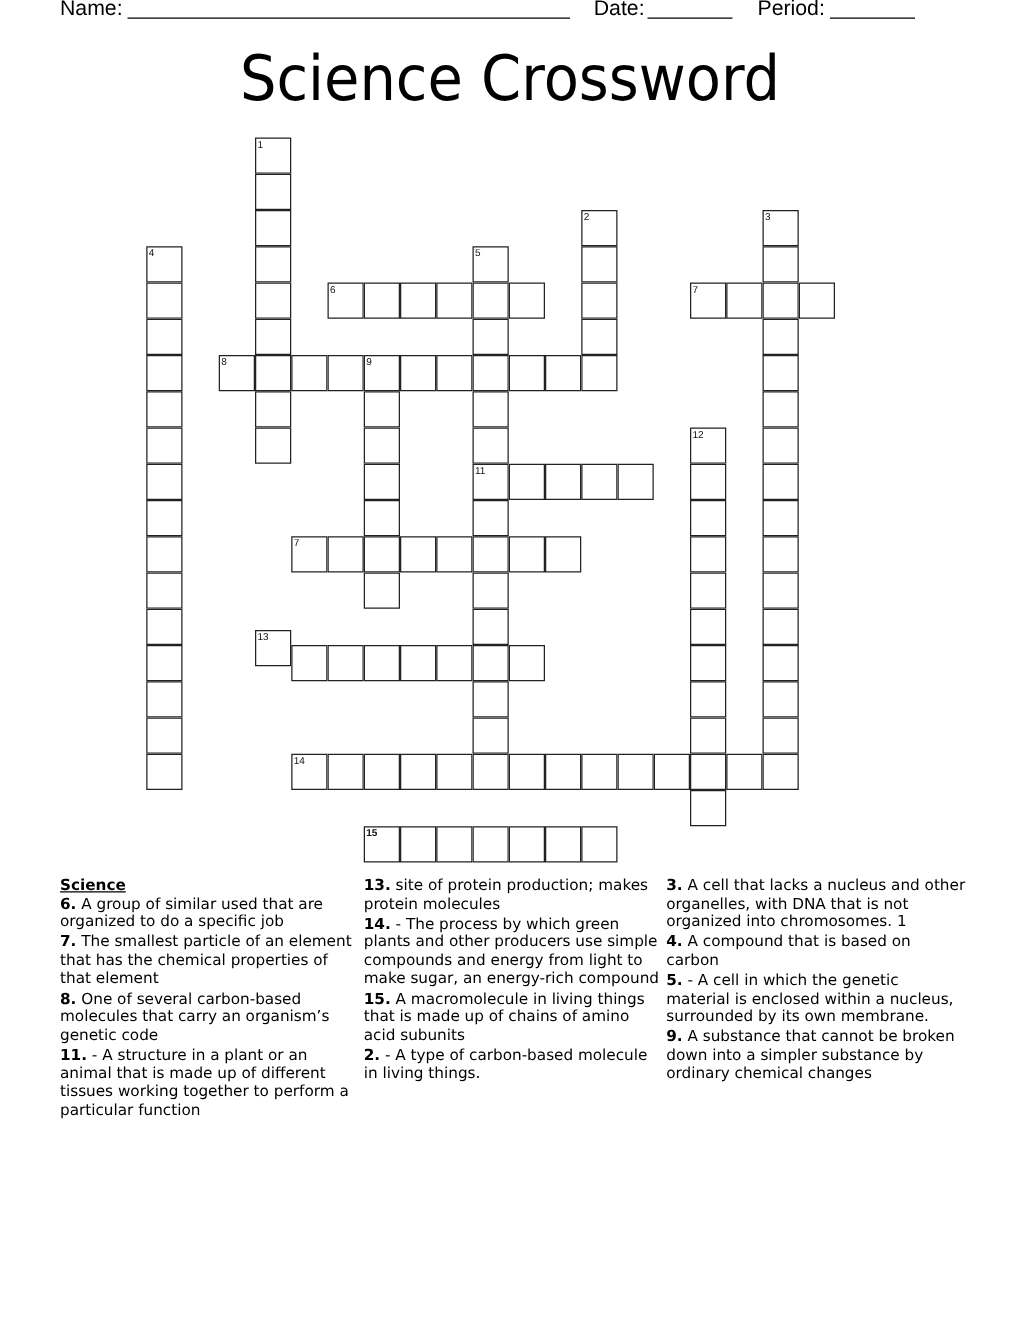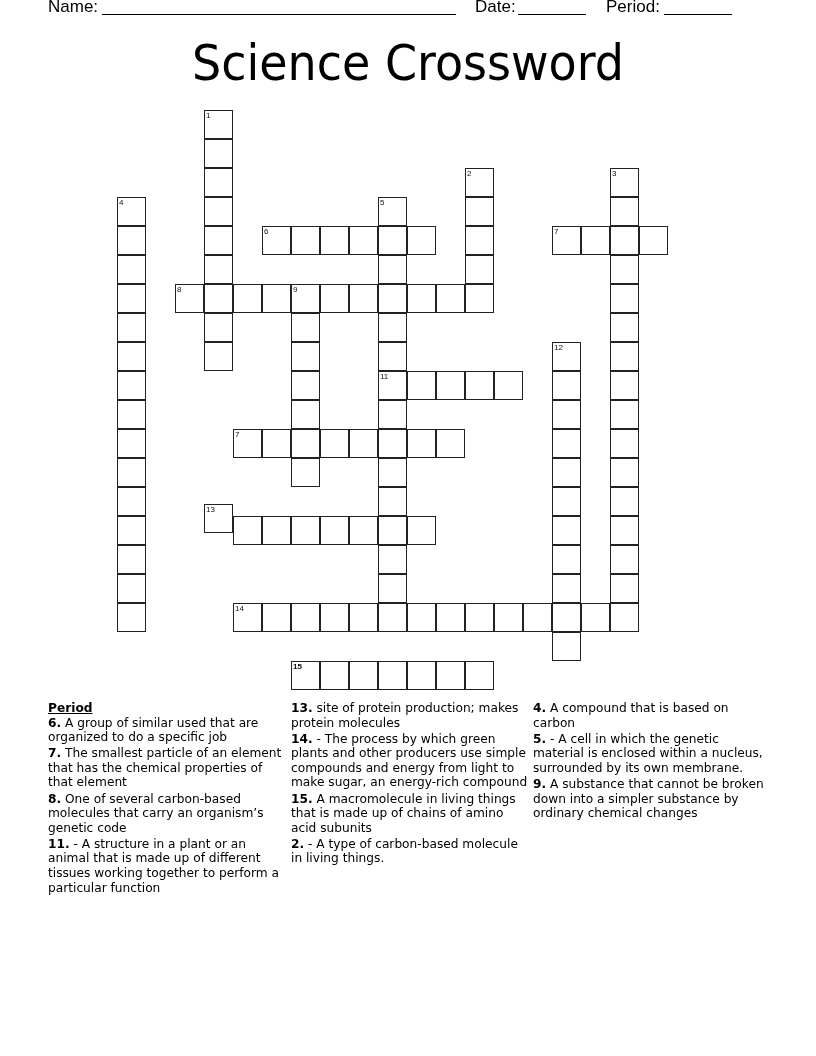--- a/index.html
+++ b/index.html
@@ -206,30 +206,31 @@
     <div class="cell" style="left: 320px; top: 661px;"></div>
     <div class="cell" style="left: 349px; top: 661px;"></div>
     <div class="cell" style="left: 378px; top: 661px;"></div>
     <div class="cell" style="left: 407px; top: 661px;"></div>
     <div class="cell" style="left: 436px; top: 661px;"></div>
     <div class="cell" style="left: 465px; top: 661px;"></div>
   </div>
 
 <div class="clues">
   <div class="clue-col c1">
-    <span class="heading">Period</span>
+    <span class="heading">Science</span>
     <span class="clue"><b>6.</b> <span>A group of similar used that are organized to do a specific job</span></span>
     <span class="clue"><b>7.</b> <span>The smallest particle of an element that has the chemical properties of that element</span></span>
     <span class="clue"><b>8.</b> <span>One of several carbon-based molecules that carry an organism’s genetic code</span></span>
     <span class="clue"><b>11.</b> <span>- A structure in a plant or an animal that is made up of different tissues working together to perform a particular function</span></span>
   </div>
   <div class="clue-col c2">
     <span class="clue"><b>13.</b> <span>site of protein production; makes protein molecules</span></span>
     <span class="clue"><b>14.</b> <span>- The process by which green plants and other producers use simple compounds and energy from light to make sugar, an energy-rich compound</span></span>
     <span class="clue"><b>15.</b> <span>A macromolecule in living things that is made up of chains of amino acid subunits</span></span>
     <span class="clue"><b>2.</b> <span>- A type of carbon-based molecule in living things.</span></span>
   </div>
   <div class="clue-col c3">
+    <span class="clue"><b>3.</b> <span>A cell that lacks a nucleus and other organelles, with DNA that is not organized into chromosomes. 1</span></span>
     <span class="clue"><b>4.</b> <span>A compound that is based on carbon</span></span>
     <span class="clue"><b>5.</b> <span>- A cell in which the genetic material is enclosed within a nucleus, surrounded by its own membrane.</span></span>
     <span class="clue"><b>9.</b> <span>A substance that cannot be broken down into a simpler substance by ordinary chemical changes</span></span>
   </div>
 </div>
 
 </body></html>

